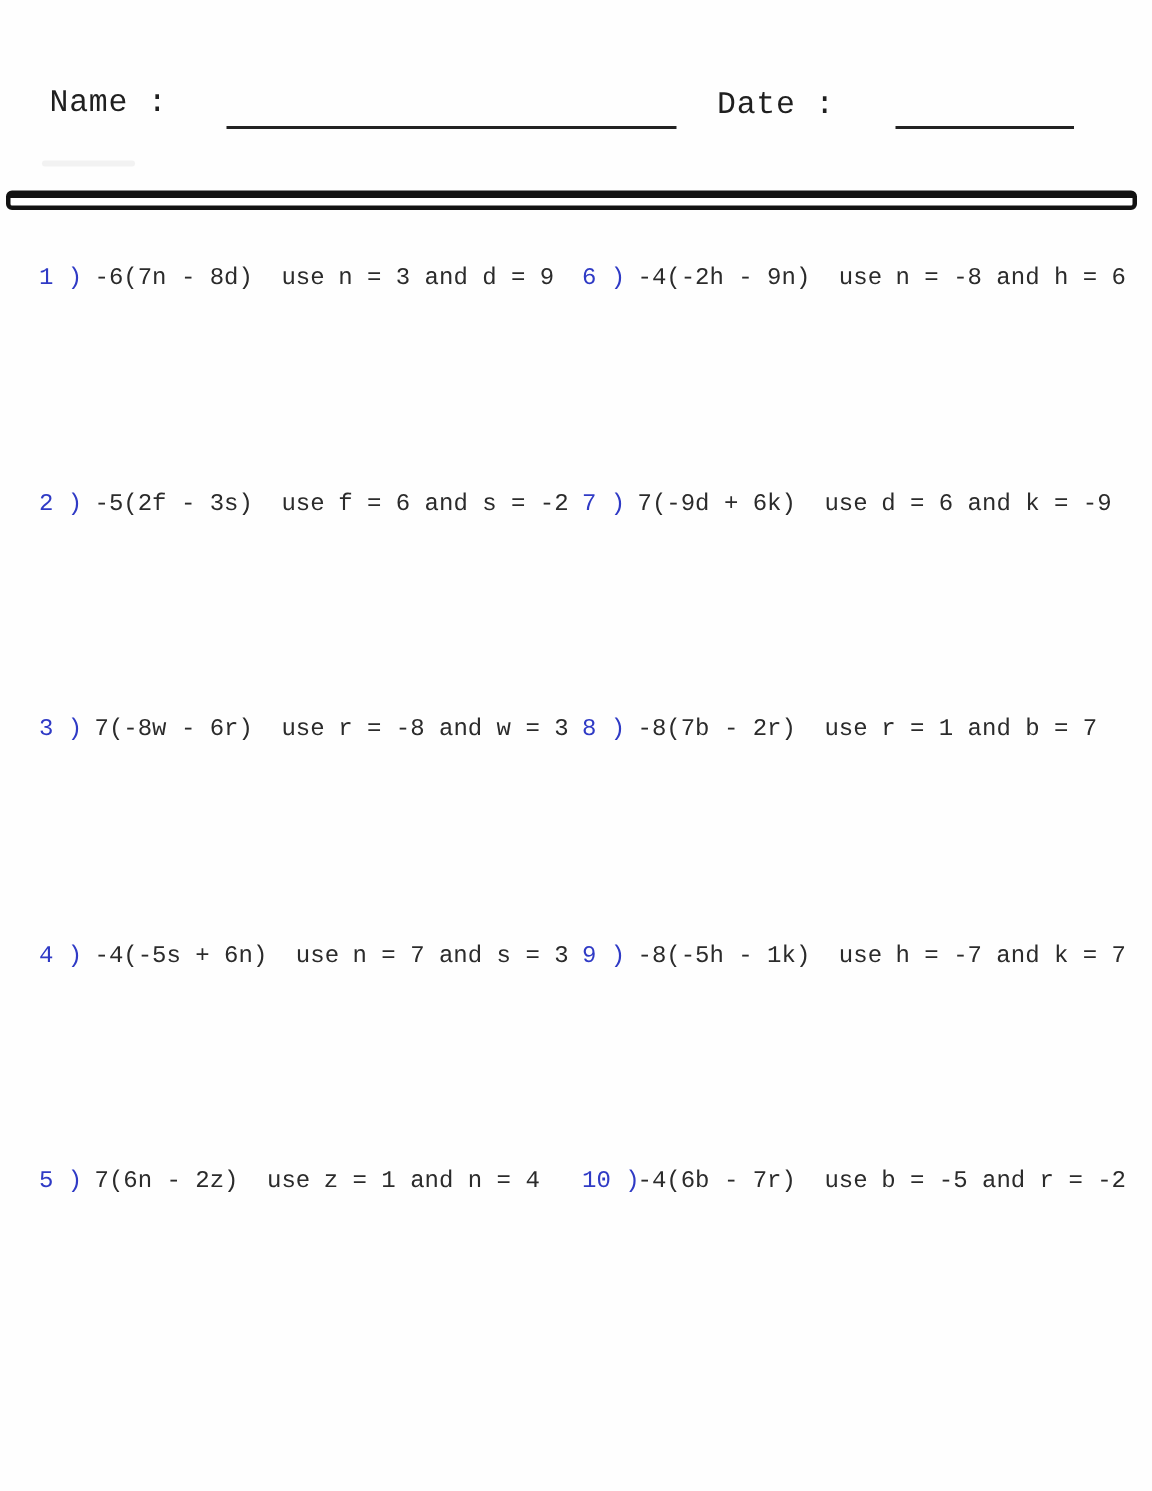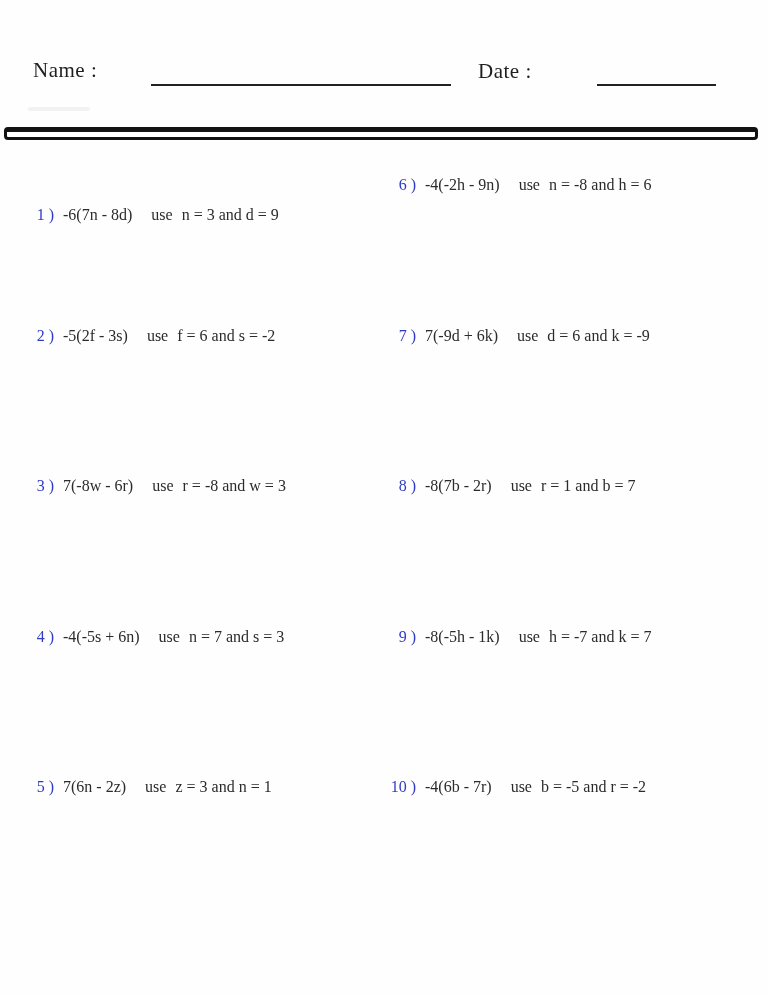--- a/index.html
+++ b/index.html
@@ -5,21 +5,21 @@
   html, body {
     margin: 0;
     padding: 0;
     background: #ffffff;
   }
   .page {
     position: relative;
     width: 768px;
     height: 994px;
     background: #fefefe;
-    font-family: Liberation Serif, serif;
+    font-family: Liberation Mono, monospace;
     color: #2b2b2b;
     overflow: hidden;
   }
   
   .hdr-label {
     position: absolute;
     font-size: 21px;
     color: #1f1f1f;
     letter-spacing: 0.5px;
   }
@@ -88,38 +88,38 @@
   <div class="write-line name-line"></div>
 
   <span class="hdr-label date-label">Date :</span>
   <div class="write-line date-line"></div>
 
   <div class="smudge"></div>
 
   <div class="divider"></div>
 
   <div id="problems">
-    <div class="problem" style="left: 26px; top: 176px; margin-top: 30px;">
+    <div class="problem" style="left: 26px; top: 176px;">
       <span class="num">1 )</span><span class="expr">-6(7n - 8d)</span><span class="use-word">use</span><span class="vals">n = 3 and d = 9</span>
     </div>
 
     <div class="problem" style="left: 26px; top: 326.5px;">
       <span class="num">2 )</span><span class="expr">-5(2f - 3s)</span><span class="use-word">use</span><span class="vals">f = 6 and s = -2</span>
     </div>
 
     <div class="problem" style="left: 26px; top: 477px;">
       <span class="num">3 )</span><span class="expr">7(-8w - 6r)</span><span class="use-word">use</span><span class="vals">r = -8 and w = 3</span>
     </div>
 
     <div class="problem" style="left: 26px; top: 627.5px;">
       <span class="num">4 )</span><span class="expr">-4(-5s + 6n)</span><span class="use-word">use</span><span class="vals">n = 7 and s = 3</span>
     </div>
 
     <div class="problem" style="left: 26px; top: 778px;">
-      <span class="num">5 )</span><span class="expr">7(6n - 2z)</span><span class="use-word">use</span><span class="vals">z = 3 and n = 1</span>
+      <span class="num">5 )</span><span class="expr">7(6n - 2z)</span><span class="use-word">use</span><span class="vals">z = 1 and n = 4</span>
     </div>
 
     <div class="problem" style="left: 388px; top: 176px;">
       <span class="num">6 )</span><span class="expr">-4(-2h - 9n)</span><span class="use-word">use</span><span class="vals">n = -8 and h = 6</span>
     </div>
 
     <div class="problem" style="left: 388px; top: 326.5px;">
       <span class="num">7 )</span><span class="expr">7(-9d + 6k)</span><span class="use-word">use</span><span class="vals">d = 6 and k = -9</span>
     </div>
 

